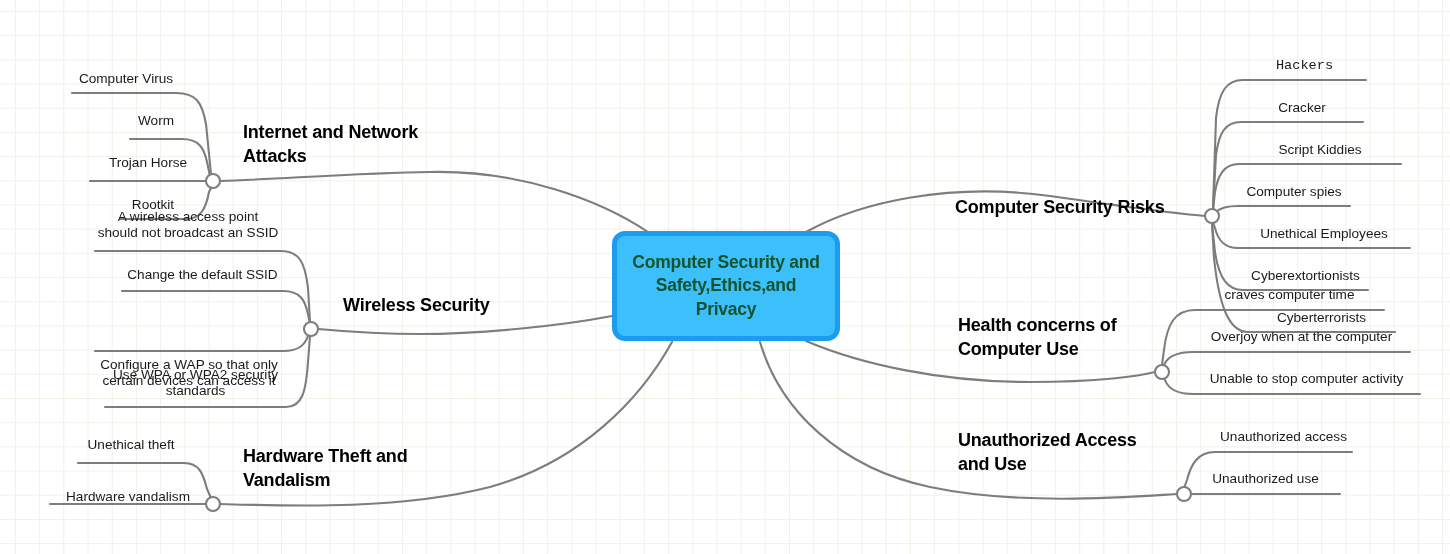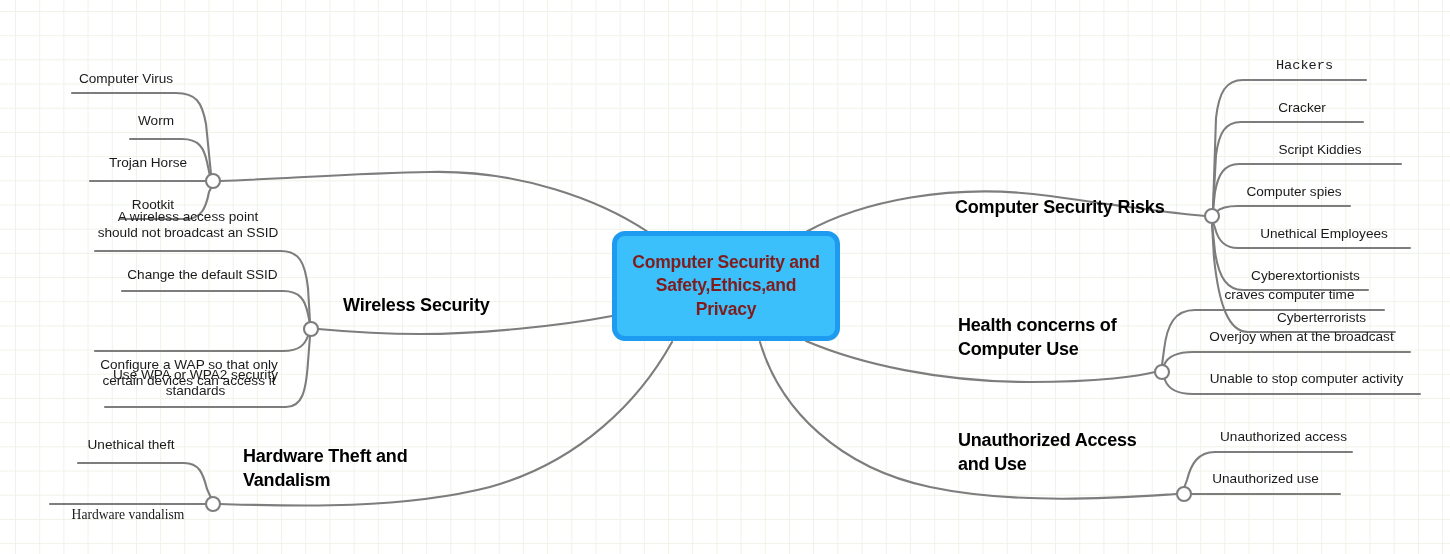--- a/index.html
+++ b/index.html
@@ -43,21 +43,21 @@
   .root-node {
     position: absolute;
     box-sizing: border-box;
     background: #3cc0fb;
     border: 5px solid #1d9bf0;
     border-radius: 13px;
     display: flex;
     align-items: center;
     justify-content: center;
     text-align: center;
-    color: #7f1d1d;
+    color: #14532d;
     font-weight: bold;
     font-size: 17.5px;
     line-height: 1.33;
     letter-spacing: -0.25px;
     padding: 4px 10px;
   }
   .branch-label {
     position: absolute;
     font-weight: bold;
     font-size: 18px;
@@ -127,20 +127,22 @@
     <circle class="hub" cx="213" cy="504" r="7"></circle>
     <circle class="hub" cx="1212" cy="216" r="7"></circle>
     <circle class="hub" cx="1162" cy="372" r="7"></circle>
     <circle class="hub" cx="1184" cy="494" r="7"></circle>
   </svg>
 
   <div class="root-node" style="left:612px; top:231px; width:228px; height:110px;">Computer Security
 and Safety,Ethics,and
 Privacy</div>
 
+  <div class="branch-label left" style="left:243px; top:121px; width:240px;">Internet and Network
+Attacks</div>
 
   <div class="branch-label left" style="left:343px; top:294px; width:230px;">Wireless Security</div>
 
   <div class="branch-label left" style="left:243px; top:445px; width:240px;">Hardware Theft and
 Vandalism</div>
 
   <div class="branch-label left" style="left:955px; top:181px; width:260px;margin-top:15px;">Computer Security Risks</div>
 
   <div class="branch-label left" style="left:958px; top:314px; width:230px;">Health concerns of
 Computer Use</div>
@@ -155,30 +157,30 @@
 
   <div class="leaf-label center" style="left:95px; top:209px; width:186px;">A wireless access point
 should not broadcast an SSID</div>
   <div class="leaf-label center" style="left:122px; top:267px; width:161px;">Change the default SSID</div>
   <div class="leaf-label center" style="left:95px; top:309px; width:188px;margin-top:48px;">Configure a WAP so that only
 certain devices can access it</div>
   <div class="leaf-label center" style="left:105px; top:367px; width:181px;">Use WPA or WPA2 security
 standards</div>
 
   <div class="leaf-label center" style="left:78px; top:437px; width:106px;">Unethical theft</div>
-  <div class="leaf-label center" style="left:50px; top:507px; width:156px;font-family:Liberation Serif, serif;">Hardware vandalism</div>
+  <div class="leaf-label center" style="left:50px; top:489px; width:156px;">Hardware vandalism</div>
 
   <div class="leaf-label center" style="left:1243px; top:58px; width:123px;font-family:Liberation Mono, monospace;">Hackers</div>
   <div class="leaf-label center" style="left:1241px; top:100px; width:122px;">Cracker</div>
   <div class="leaf-label center" style="left:1239px; top:142px; width:162px;">Script Kiddies</div>
   <div class="leaf-label center" style="left:1238px; top:184px; width:112px;">Computer spies</div>
   <div class="leaf-label center" style="left:1238px; top:226px; width:172px;">Unethical Employees</div>
   <div class="leaf-label center" style="left:1243px; top:268px; width:125px;">Cyberextortionists</div>
   <div class="leaf-label center" style="left:1248px; top:310px; width:147px;">Cyberterrorists</div>
 
   <div class="leaf-label center" style="left:1195px; top:287px; width:189px;">craves computer time</div>
-  <div class="leaf-label center" style="left:1193px; top:329px; width:217px;">Overjoy when at the broadcast</div>
+  <div class="leaf-label center" style="left:1193px; top:329px; width:217px;">Overjoy when at the computer</div>
   <div class="leaf-label center" style="left:1193px; top:371px; width:227px;">Unable to stop computer activity</div>
 
   <div class="leaf-label center" style="left:1215px; top:429px; width:137px;">Unauthorized access</div>
   <div class="leaf-label center" style="left:1191px; top:471px; width:149px;">Unauthorized use</div>
 
 </div>
 
 </body></html>

